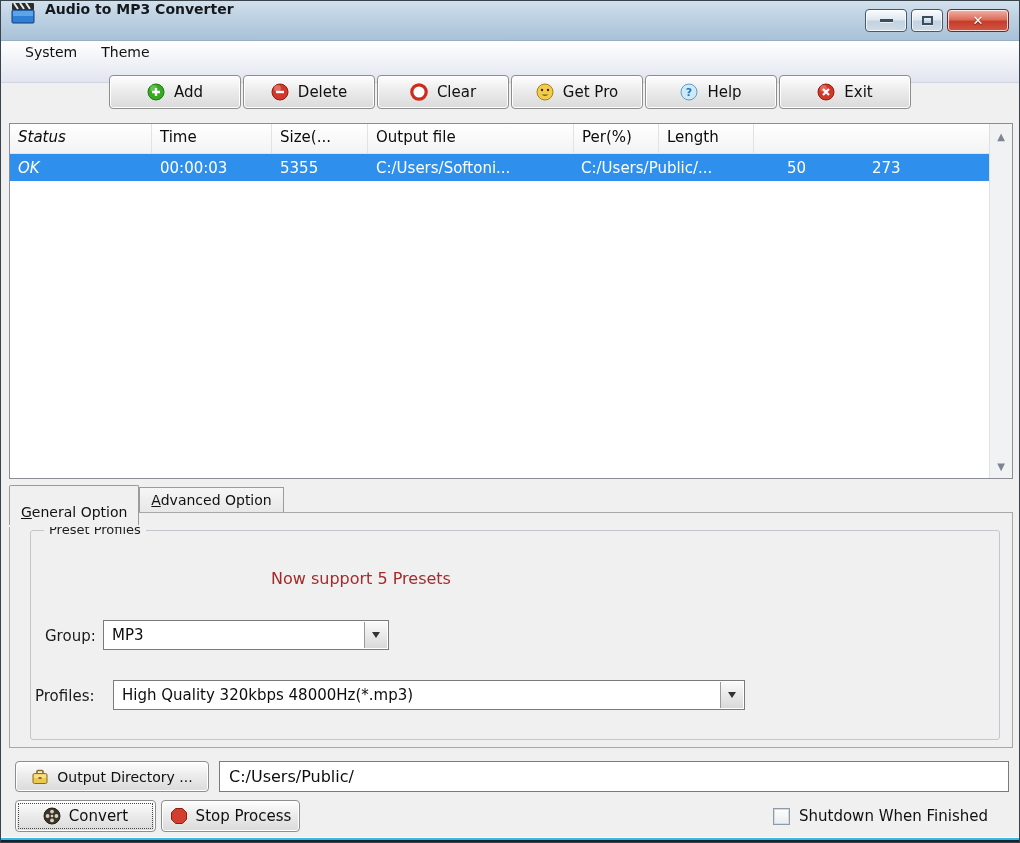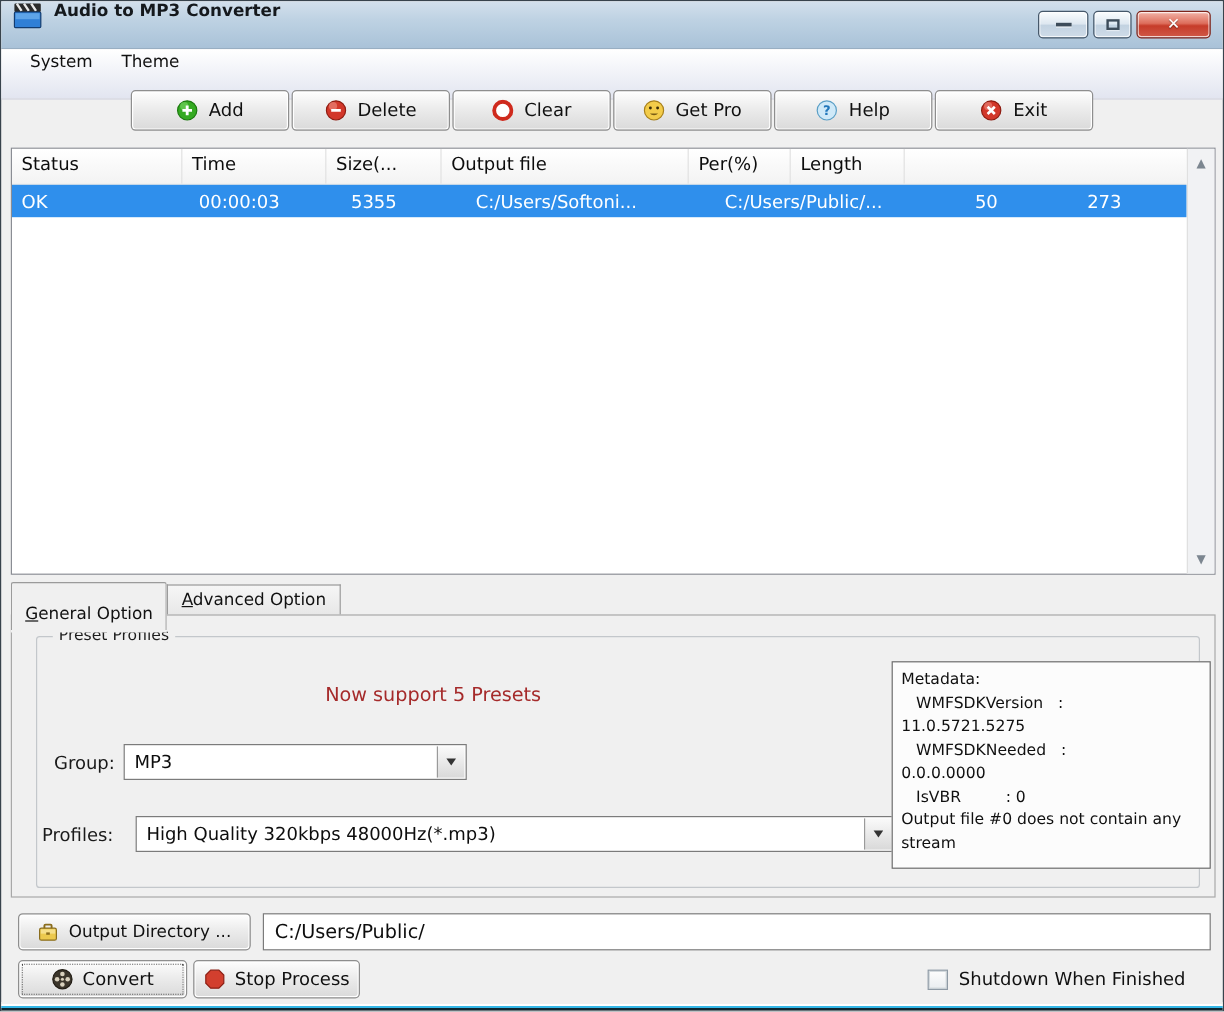--- a/index.html
+++ b/index.html
@@ -56,24 +56,24 @@
   .list {
     position:absolute; left:8px; top:122px; width:1004px; height:356px;
     background:#fff; border:1px solid #8a8d94;
   }
   .list-inner { position:absolute; left:0; top:0; right:23px; bottom:0; overflow:hidden; }
   .lheader {
     display:flex; height:30px; background:linear-gradient(#ffffff,#f3f3f3);
     border-bottom:1px solid #e4e4e4; font-size:15px; color:#0c0c0c;
   }
   .hcell { padding:4px 8px; border-right:1px solid #e2e2e2; white-space:nowrap; overflow:hidden; }
-  .lrow { display:flex; height:27px; align-items:center; font-size:15px;gap:12px; }
+  .lrow { display:flex; height:27px; align-items:center; font-size:15px; }
   .lrow.selected { background:#2f8fec; color:#fff; }
   .lcell { padding:0 8px; white-space:nowrap; overflow:hidden; }
-  .c0{width:142px;} .c1{width:120px;} .c2{width:96px;} .c3{width:205px;}
+  .c0{width:142px;font-style:italic;} .c1{width:120px;} .c2{width:96px;} .c3{width:205px;}
   .c4{width:206px;} .c5{width:85px;} .c6{width:95px;}
   .vscroll {
     position:absolute; right:0; top:0; bottom:0; width:23px;
     background:#f1f2f4; border-left:1px solid #e0e0e0;
   }
   .sarrow {
     position:absolute; left:0; width:100%; height:20px; color:#7c8690;
     font-size:10px; display:flex; align-items:center; justify-content:center; cursor:default;
   }
   .sarrow.up{top:2px;} .sarrow.down{bottom:2px;}
@@ -275,27 +275,20 @@
       </div>
 
       <span class="fld-label lbl-profiles">Profiles:</span>
       <div class="combo profiles">
         <span class="combo-text">High Quality 320kbps 48000Hz(*.mp3)</span>
         <span class="combo-btn">
             <span class="caret"></span>
           </span>
       </div>
 
-      <div class="metabox">Metadata:
-   WMFSDKVersion   :
-11.0.5721.5275
-   WMFSDKNeeded   :
-0.0.0.0000
-   IsVBR         : 0
-Output file #0 does not contain any stream</div>
     </div>
   </div>
 
   <div class="btn outdir">
     <svg class="tico" viewBox="0 0 18 18">
       <rect x="6" y="2.5" width="6" height="4" rx="1" fill="none" stroke="#8a6d1d" stroke-width="1.6"></rect>
       <rect x="2" y="5.5" width="14" height="10" rx="1.5" fill="#ecc94e" stroke="#8a6d1d"></rect>
       <rect x="3" y="6.5" width="12" height="3.5" fill="#f6df8a"></rect>
       <rect x="7.5" y="9" width="3" height="2" fill="#8a6d1d"></rect>
     </svg>

